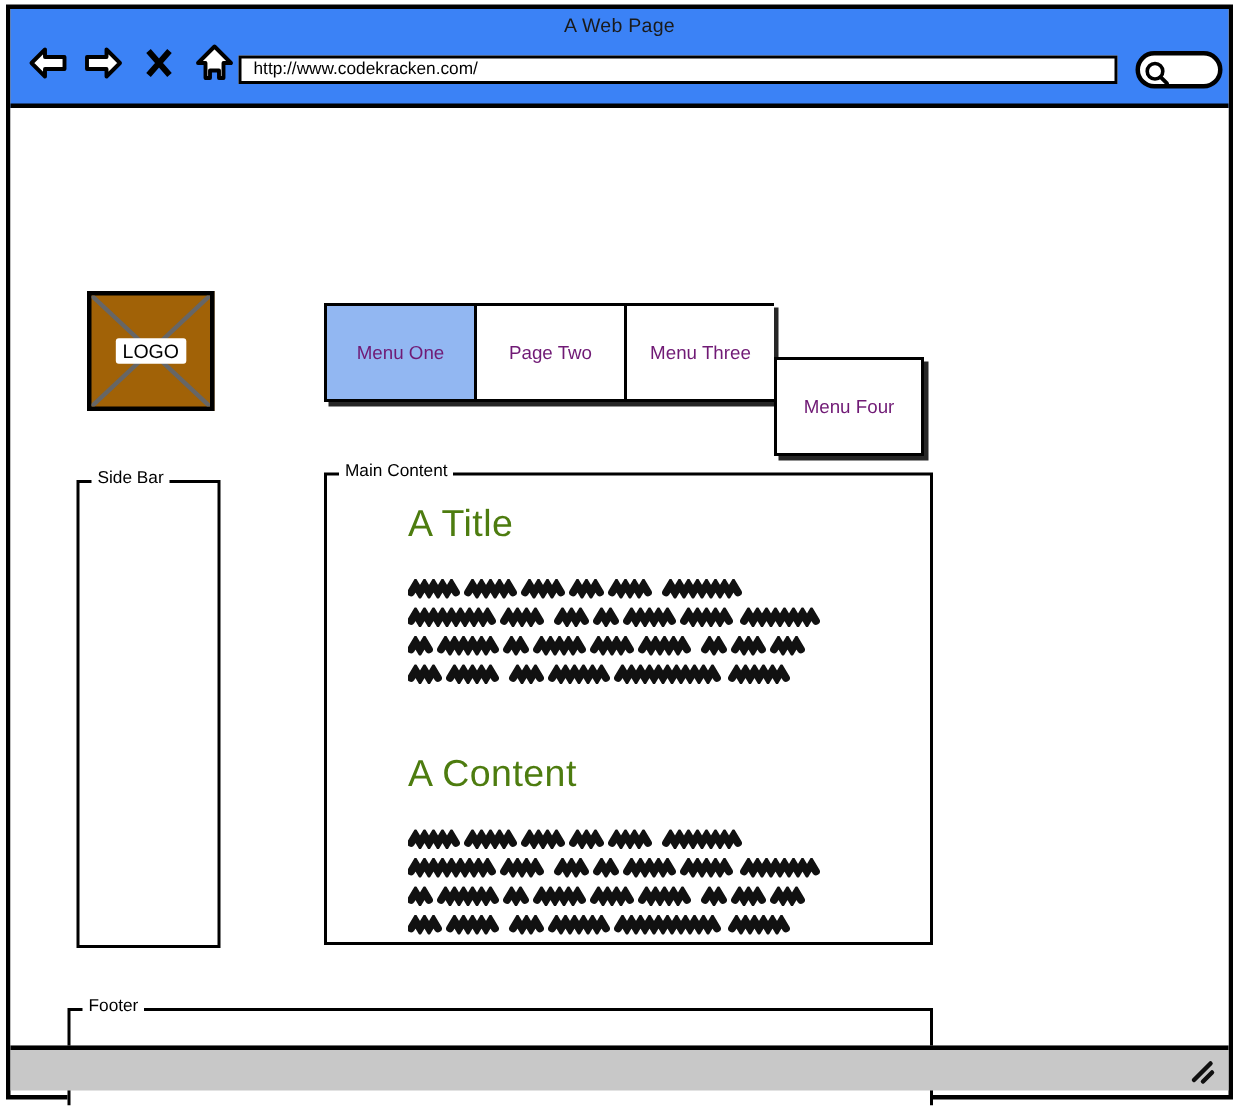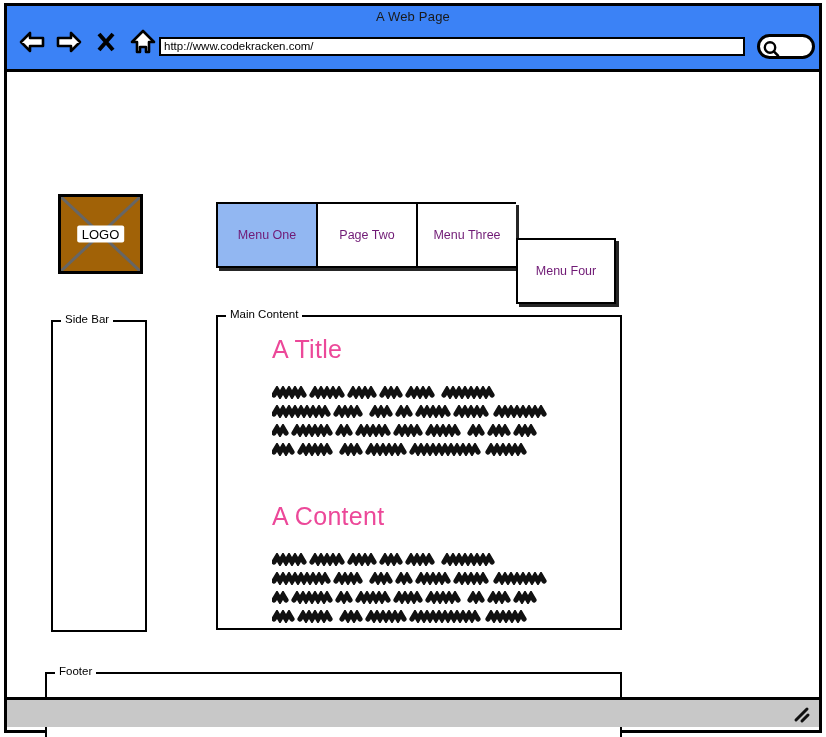--- a/index.html
+++ b/index.html
@@ -72,21 +72,21 @@
     position: absolute;
     left: 152px;
     top: 31px;
     width: 586px;
     height: 19px;
     background: #ffffff;
     border: 2px solid #000000;
     box-sizing: border-box;
     font-size: 11.5px;
     line-height: 15px;
-    padding: 0 3px;
+    padding: 0 8px;
     color: #000000;
     white-space: nowrap;
     overflow: hidden;
   }
 
   .search-pill {
     position: absolute;
     left: 750px;
     top: 28px;
     width: 58px;
@@ -199,21 +199,21 @@
 
   
   .content-inner {
     position: absolute;
     left: 56px;
     top: 20px;
     right: 10px;
   }
   .content-title {
     font-size: 25px;
-    color: #ec4899;
+    color: #4d7c0f;
     margin: 0 0 22px 0;
     font-weight: normal;
     letter-spacing: 0.3px;
   }
   .content-title.second { margin-top: 46px; }
 
   .scribble-block {
     margin-bottom: 4px;
   }
   .scribble-line {

